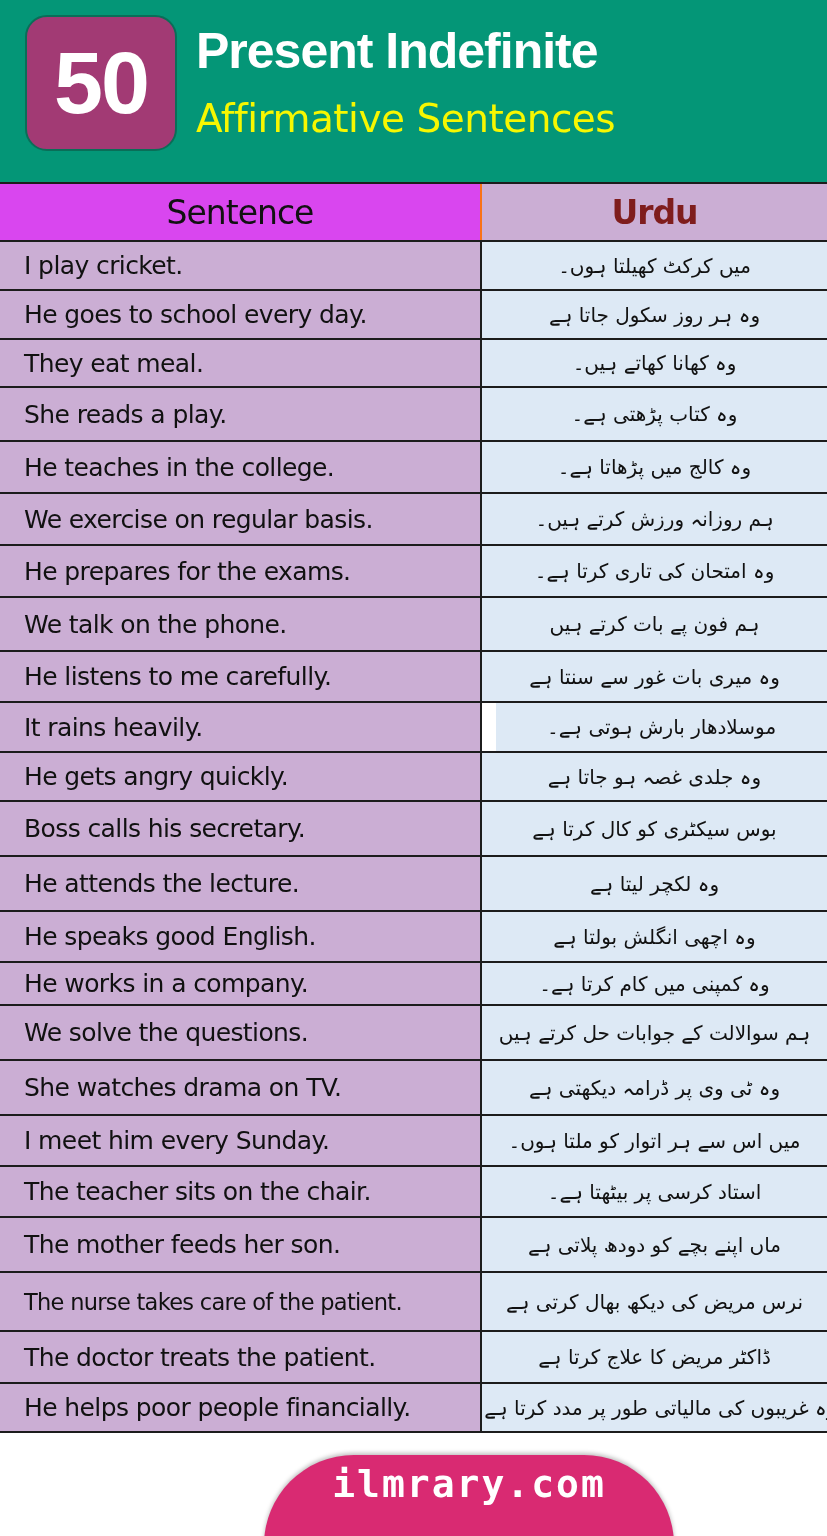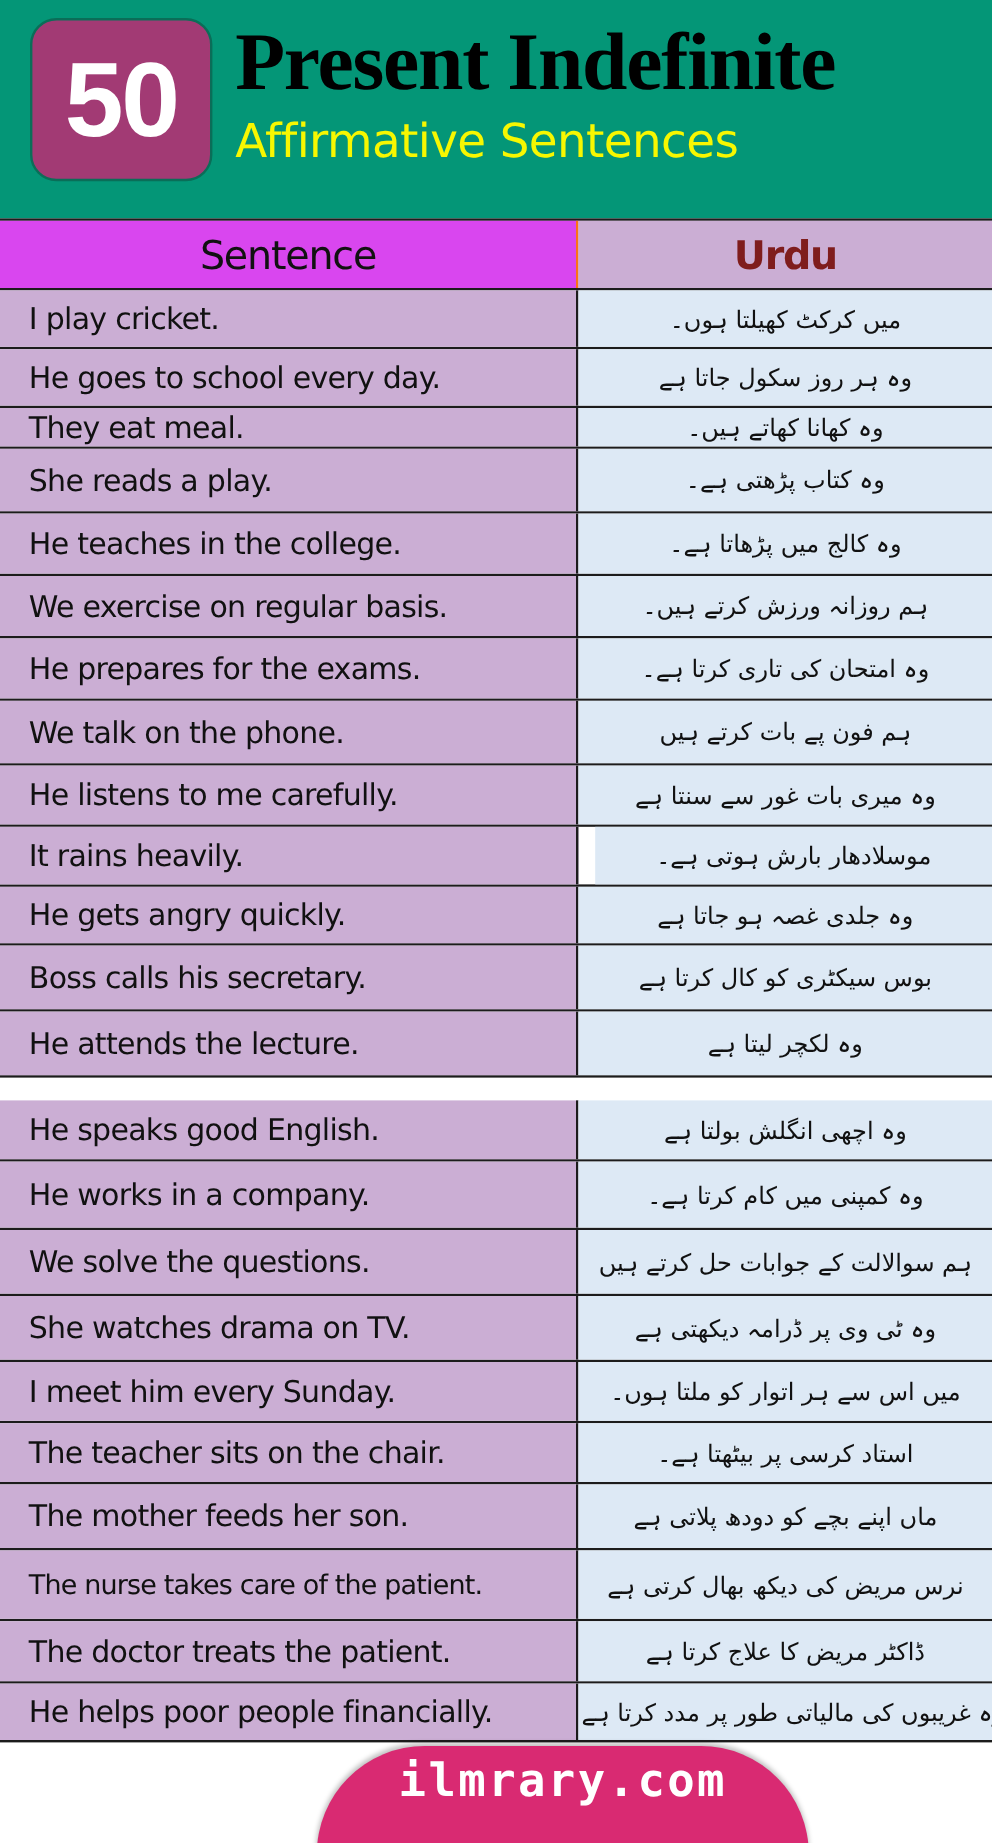--- a/index.html
+++ b/index.html
@@ -13,22 +13,22 @@
   .badge {
     position: absolute; left: 25px; top: 15px; width: 152px; height: 136px;
     background: #a23a74; border-radius: 22px;
     border: 2px solid #0a6e58;
     display: flex; align-items: center; justify-content: center;
     color: #ffffff; font-family: "Liberation Sans", sans-serif; font-weight: bold;
     font-size: 88px; letter-spacing: -2px;
   }
   .title {
     position: absolute; left: 196px; top: 16px;
-    color: #000000; font-family: Liberation Serif, serif; font-weight: bold;
-    font-size: 68px; line-height: 70px; letter-spacing: -1px;
+    color: #ffffff; font-family: Liberation Sans, sans-serif; font-weight: bold;
+    font-size: 50px; line-height: 70px; letter-spacing: -1px;
   }
   .subtitle {
     position: absolute; left: 196px; top: 92px;
     color: #f7f701; font-family: "DejaVu Sans", sans-serif;
     font-size: 39px; line-height: 54px; letter-spacing: -0.5px;
   }
 
   .table {
     position: absolute; left: 0; top: 182px; width: 827px;
     border-top: 2px solid #1c1c1c;
@@ -88,21 +88,21 @@
   </div>
   <div id="rows">
       <div class="row" style="height: 49px;">
         <div class="en">I play cricket.</div>
         <div class="ur">میں کرکٹ کھیلتا ہوں۔</div>
       </div>
       <div class="row" style="height: 49px;">
         <div class="en">He goes to school every day.</div>
         <div class="ur">وہ ہر روز سکول جاتا ہے</div>
       </div>
-      <div class="row" style="height: 34px;">
+      <div class="row" style="height: 48px;">
         <div class="en">They eat meal.</div>
         <div class="ur">وہ کھانا کھاتے ہیں۔</div>
       </div>
       <div class="row" style="height: 54px;">
         <div class="en">She reads a play.</div>
         <div class="ur">وہ کتاب پڑھتی ہے۔</div>
       </div>
       <div class="row" style="height: 52px;">
         <div class="en">He teaches in the college.</div>
         <div class="ur">وہ کالج میں پڑھاتا ہے۔</div>
@@ -132,25 +132,25 @@
         <div class="ur">وہ جلدی غصہ ہو جاتا ہے</div>
       </div>
       <div class="row" style="height: 55px;">
         <div class="en">Boss calls his secretary.</div>
         <div class="ur">بوس سیکٹری کو کال کرتا ہے</div>
       </div>
       <div class="row" style="height: 55px;">
         <div class="en">He attends the lecture.</div>
         <div class="ur">وہ لکچر لیتا ہے</div>
       </div>
-      <div class="row" style="height: 51px; margin-top: 19px;">
+      <div class="row" style="height: 51px;">
         <div class="en">He speaks good English.</div>
         <div class="ur">وہ اچھی انگلش بولتا ہے</div>
       </div>
-      <div class="row" style="height: 57px;">
+      <div class="row" style="height: 43px;">
         <div class="en">He works in a company.</div>
         <div class="ur">وہ کمپنی میں کام کرتا ہے۔</div>
       </div>
       <div class="row" style="height: 55px;">
         <div class="en">We solve the questions.</div>
         <div class="ur">ہم سوالالت کے جوابات حل کرتے ہیں</div>
       </div>
       <div class="row" style="height: 55px;">
         <div class="en">She watches drama on TV.</div>
         <div class="ur">وہ ٹی وی پر ڈرامہ دیکھتی ہے</div>

